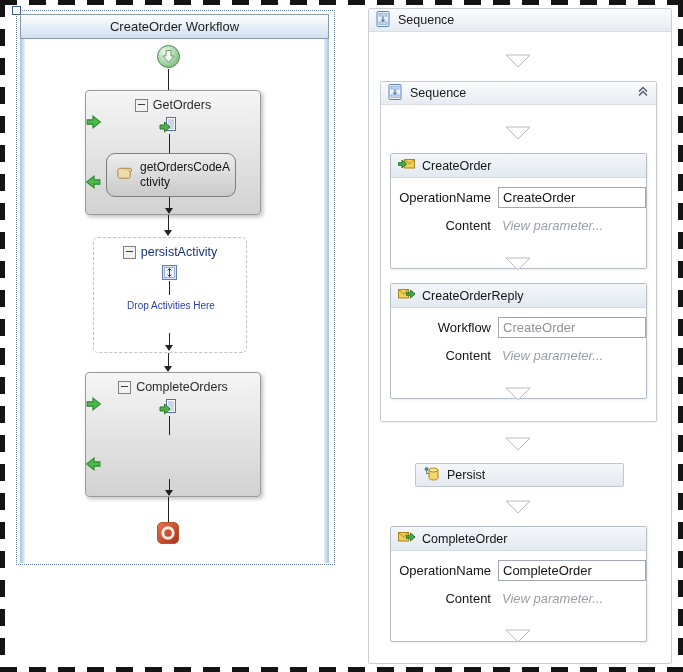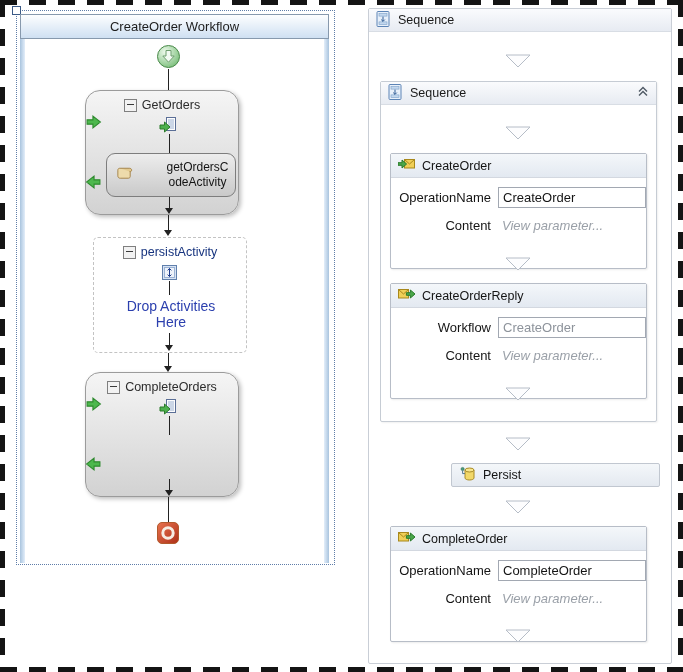--- a/index.html
+++ b/index.html
@@ -23,40 +23,40 @@
                display:flex;align-items:center;justify-content:center;
                font-size:13px;color:#1d1d1d;}
   .wf-strip{position:absolute;top:39px;width:5px;height:524px;
             background:linear-gradient(90deg,#a9c4de,#e3eefa);}
   .wf-strip.right{background:linear-gradient(90deg,#e3eefa,#a9c4de);}
 
   .vline{position:absolute;width:1px;background:#222;}
   .ahead{position:absolute;width:0;height:0;border-left:4px solid transparent;
          border-right:4px solid transparent;border-top:6px solid #222;}
 
-  .wf3-box{position:absolute;left:85px;width:154px;height:125px;border-radius:15px;
+  .wf3-box{position:absolute;left:85px;width:176px;height:125px;border-radius:4px;
            background:linear-gradient(#f5f5f5,#d2d2d2);border:1px solid #9b9b9b;
-           box-shadow:2px 2px 4px rgba(0,0,0,0.25);box-sizing:border-box;text-align:center;}
+           box-shadow:2px 2px 4px rgba(0,0,0,0.25);box-sizing:border-box;}
   .wf3-hdr{display:flex;align-items:center;justify-content:center;gap:5px;
            padding-top:7px;font-size:12.5px;color:#2c2c2c;}
   .collapse-box{position:relative;width:11px;height:11px;border:1px solid #7f7f7f;
                 background:#f2f2f2;flex:0 0 auto;}
   .collapse-box::after{content:"";position:absolute;left:2px;right:2px;top:4px;height:1px;background:#3a3a3a;}
   .inner-act{position:absolute;left:20px;top:62px;width:130px;height:44px;border-radius:9px;
              background:linear-gradient(#ededed,#c9c9c9);border:1px solid #7d7d7d;
              box-sizing:border-box;display:flex;align-items:center;gap:6px;padding:0 4px 0 8px;}
   .inner-act .lbl{font-size:12px;color:#141414;line-height:15px;width:102px;
-                  word-break:break-all;margin-left:24px;}
+                  word-break:break-all;}
   .garrow{position:absolute;}
 
   .dashed-box{position:absolute;left:93px;top:237px;width:154px;height:116px;border-radius:5px;
               background:#fff;border:1px dashed #c3c3c3;box-sizing:border-box;}
   .persist-hdr{color:#16337e;align-items:center;}
   .drop-hint{position:absolute;left:27px;top:60px;width:100px;text-align:center;
-             font-size:14px;line-height:16px;color:#2b3fae;}
+             font-size:10px;line-height:16px;color:#2b3fae;}
 
   
   .seq-outer{position:absolute;left:368px;top:8px;width:304px;height:656px;
              background:#fff;border:1px solid #c9ced6;box-sizing:border-box;border-radius:2px;}
   .seq-inner{position:absolute;left:380px;top:81px;width:277px;height:341px;
              background:#fff;border:1px solid #c6ccd4;box-sizing:border-box;border-radius:2px;
              box-shadow:1px 1px 2px rgba(0,0,0,0.06);}
   .seq-hdr{height:22px;background:linear-gradient(#fafbfd,#e7ebf2);
            border-bottom:1px solid #d8dde4;display:flex;align-items:center;gap:7px;
            padding:0 6px;font-size:12.5px;color:#1b1b1b;}
@@ -72,21 +72,21 @@
   .prop-row{position:absolute;left:8px;height:22px;display:flex;align-items:center;}
   .prop-lbl{width:92px;text-align:right;margin-right:7px;font-size:13px;color:#141414;flex:0 0 auto;}
   .field{width:138px;height:20px;border:1px solid #a2a8b2;font-family:"Liberation Sans",sans-serif;
          font-size:13px;color:#141414;padding:0 4px;box-sizing:content-box;height:19px;}
   .field.gray{color:#8d939b;}
   .view-param{font-size:13px;font-style:italic;color:#9aa0a8;padding-left:4px;}
 
   .persist-bar{position:absolute;left:415px;top:463px;width:209px;height:24px;
                background:linear-gradient(#f4f7fa,#e4e9f0);border:1px solid #c1c7d0;
                box-sizing:border-box;border-radius:2px;display:flex;align-items:center;gap:7px;
-               padding:0 8px;font-size:12.5px;color:#141414;margin-left:36px;}
+               padding:0 8px;font-size:12.5px;color:#141414;}
 </style>
 </head>
 <body>
 
 <div class="screen">
 
   <div class="dash-h" style="top:0"></div>
   <div class="dash-h" style="bottom:0"></div>
   <div class="dash-v" style="left:0"></div>
   <div class="dash-v" style="right:0"></div>

